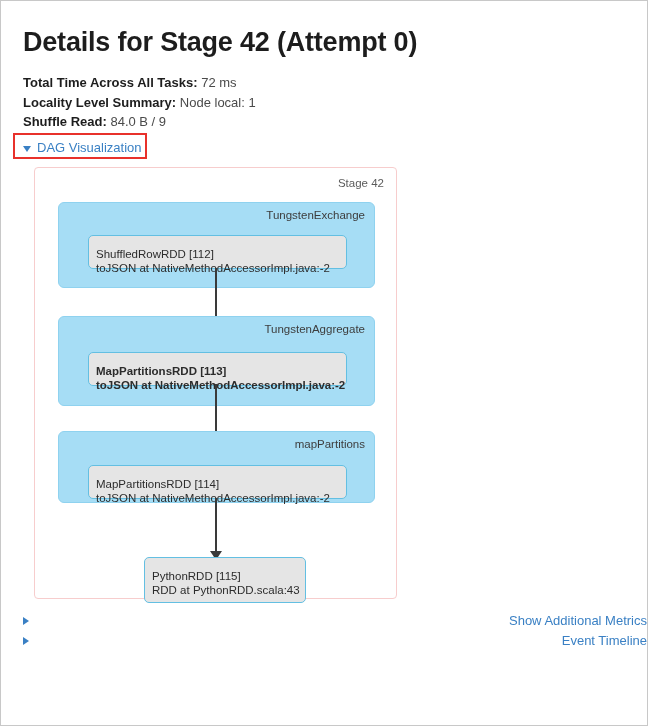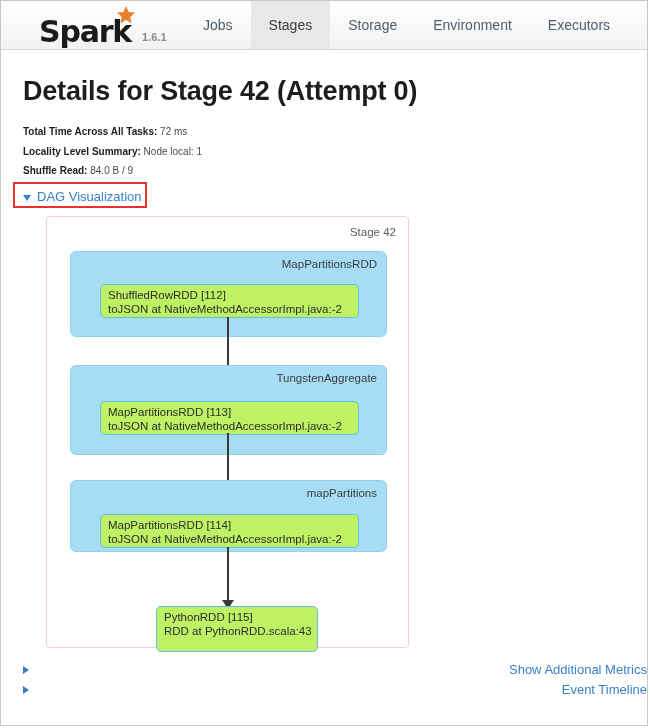--- a/index.html
+++ b/index.html
@@ -112,21 +112,21 @@
     font-family: "Liberation Sans", sans-serif;
     font-size: 27px;
     font-weight: bold;
     color: #1d1d1d;
     margin: 26px 0 0 0;
     letter-spacing: -0.2px;
   }
 
   .summary {
     margin-top: 15px;
-    font-size: 10px;
+    font-size: 13px;
     color: #404040;
     line-height: 19.5px;
   }
   .summary .lbl { font-weight: bold; color: #1d1d1d; }
   .summary .val { color: #4a4a4a; }
 
   
   #dag-toggle-wrap {
     position: relative;
     display: inline-block;
@@ -168,21 +168,21 @@
     border-left: 6px solid #3a80c4;
     margin-right: 7px;
     position: relative;
     top: 0px;
   }
 
   
   #dag-container {
     position: relative;
     margin-top: 12px;
-    margin-left: 23px;
+    margin-left: 11px;
     width: 363px;
     height: 432px;
     border: 1px solid #f7cdcd;
     border-radius: 4px;
     background: #ffffff;
     box-sizing: border-box;
   }
   #stage-label {
     position: absolute;
     right: 12px;
@@ -203,25 +203,25 @@
   .op-label {
     position: absolute;
     right: 9px;
     top: 6px;
     font-size: 11.5px;
     color: #3d3d3d;
     white-space: nowrap;
   }
   .rdd-node {
     position: absolute;
-    background: #bef264;
+    background: #e5e5e5;
     border: 1px solid #63bfe2;
     border-radius: 5px;
     box-sizing: border-box;
-    padding: 4px 7px 5px 7px;
+    padding: 12px 7px 5px 7px;
     font-size: 11.5px;
     line-height: 13.5px;
     color: #2c2c2c;
     white-space: nowrap;
   }
   .rdd-line2 { display: block; }
 
   .edge {
     position: absolute;
     width: 2px;
@@ -240,41 +240,20 @@
     margin-top: 14px;
     margin-left: 0px;
   }
   #bottom-links .toggle-link { display: flex; margin-bottom: 5px; justify-content: space-between; }
 </style>
 </head>
 <body>
 
 <div id="page-frame">
 
-  <div id="navbar">
-
-    <div id="brand">
-      <div class="logo-wrap">
-        <span class="logo-text">Spark</span>
-        <svg class="logo-star" viewBox="0 0 24 24">
-          <path d="M12 1.2 L14.9 7.6 L21.8 8.3 L16.7 13.0 L18.1 19.9 L12 16.4 L5.9 19.9 L7.3 13.0 L2.2 8.3 L9.1 7.6 Z" fill="#e8812b"></path>
-        </svg>
-      </div>
-      <span class="version">1.6.1</span>
-    </div>
-
-    <div id="nav-tabs">
-      <a class="nav-tab">Jobs</a>
-      <a class="nav-tab active">Stages</a>
-      <a class="nav-tab">Storage</a>
-      <a class="nav-tab">Environment</a>
-      <a class="nav-tab">Executors</a>
-      <a class="nav-tab">SQL</a>
-    </div>
-  </div>
 
   <div id="content">
 
     <h1 id="page-title">Details for Stage 42 (Attempt 0)</h1>
 
     <div class="summary">
       <div>
         <span class="lbl">Total Time Across All Tasks:</span>
         <span class="val">72 ms</span>
       </div>
@@ -295,33 +274,33 @@
       </a>
       <div id="dag-annotation"></div>
     </div>
 
     
     <div id="dag-container">
 
       <div id="stage-label">Stage 42</div>
 
       <div class="op-box" style="top:34px; height:86px;">
-        <span class="op-label">MapPartitionsRDD</span>
+        <span class="op-label">TungstenExchange</span>
         <div class="rdd-node" style="left:29px; top:32px; width:259px; height:34px;">
           <span class="rdd-line1">ShuffledRowRDD [112]</span>
           <span class="rdd-line2">toJSON at NativeMethodAccessorImpl.java:-2</span>
         </div>
       </div>
 
       <div class="edge" style="left:180px; top:100px; height:62px;"></div>
       <div class="arrowhead" style="left:175px; top:159px;"></div>
 
       <div class="op-box" style="top:148px; height:90px;">
         <span class="op-label">TungstenAggregate</span>
-        <div class="rdd-node" style="left:29px; top:35px; width:259px; height:34px;">
+        <div class="rdd-node" style="left:29px; top:35px; width:259px; height:34px;font-weight:bold;">
           <span class="rdd-line1">MapPartitionsRDD [113]</span>
           <span class="rdd-line2">toJSON at NativeMethodAccessorImpl.java:-2</span>
         </div>
       </div>
 
       <div class="edge" style="left:180px; top:216px; height:60px;"></div>
       <div class="arrowhead" style="left:175px; top:273px;"></div>
 
       <div class="op-box" style="top:263px; height:72px;">
         <span class="op-label">mapPartitions</span>

